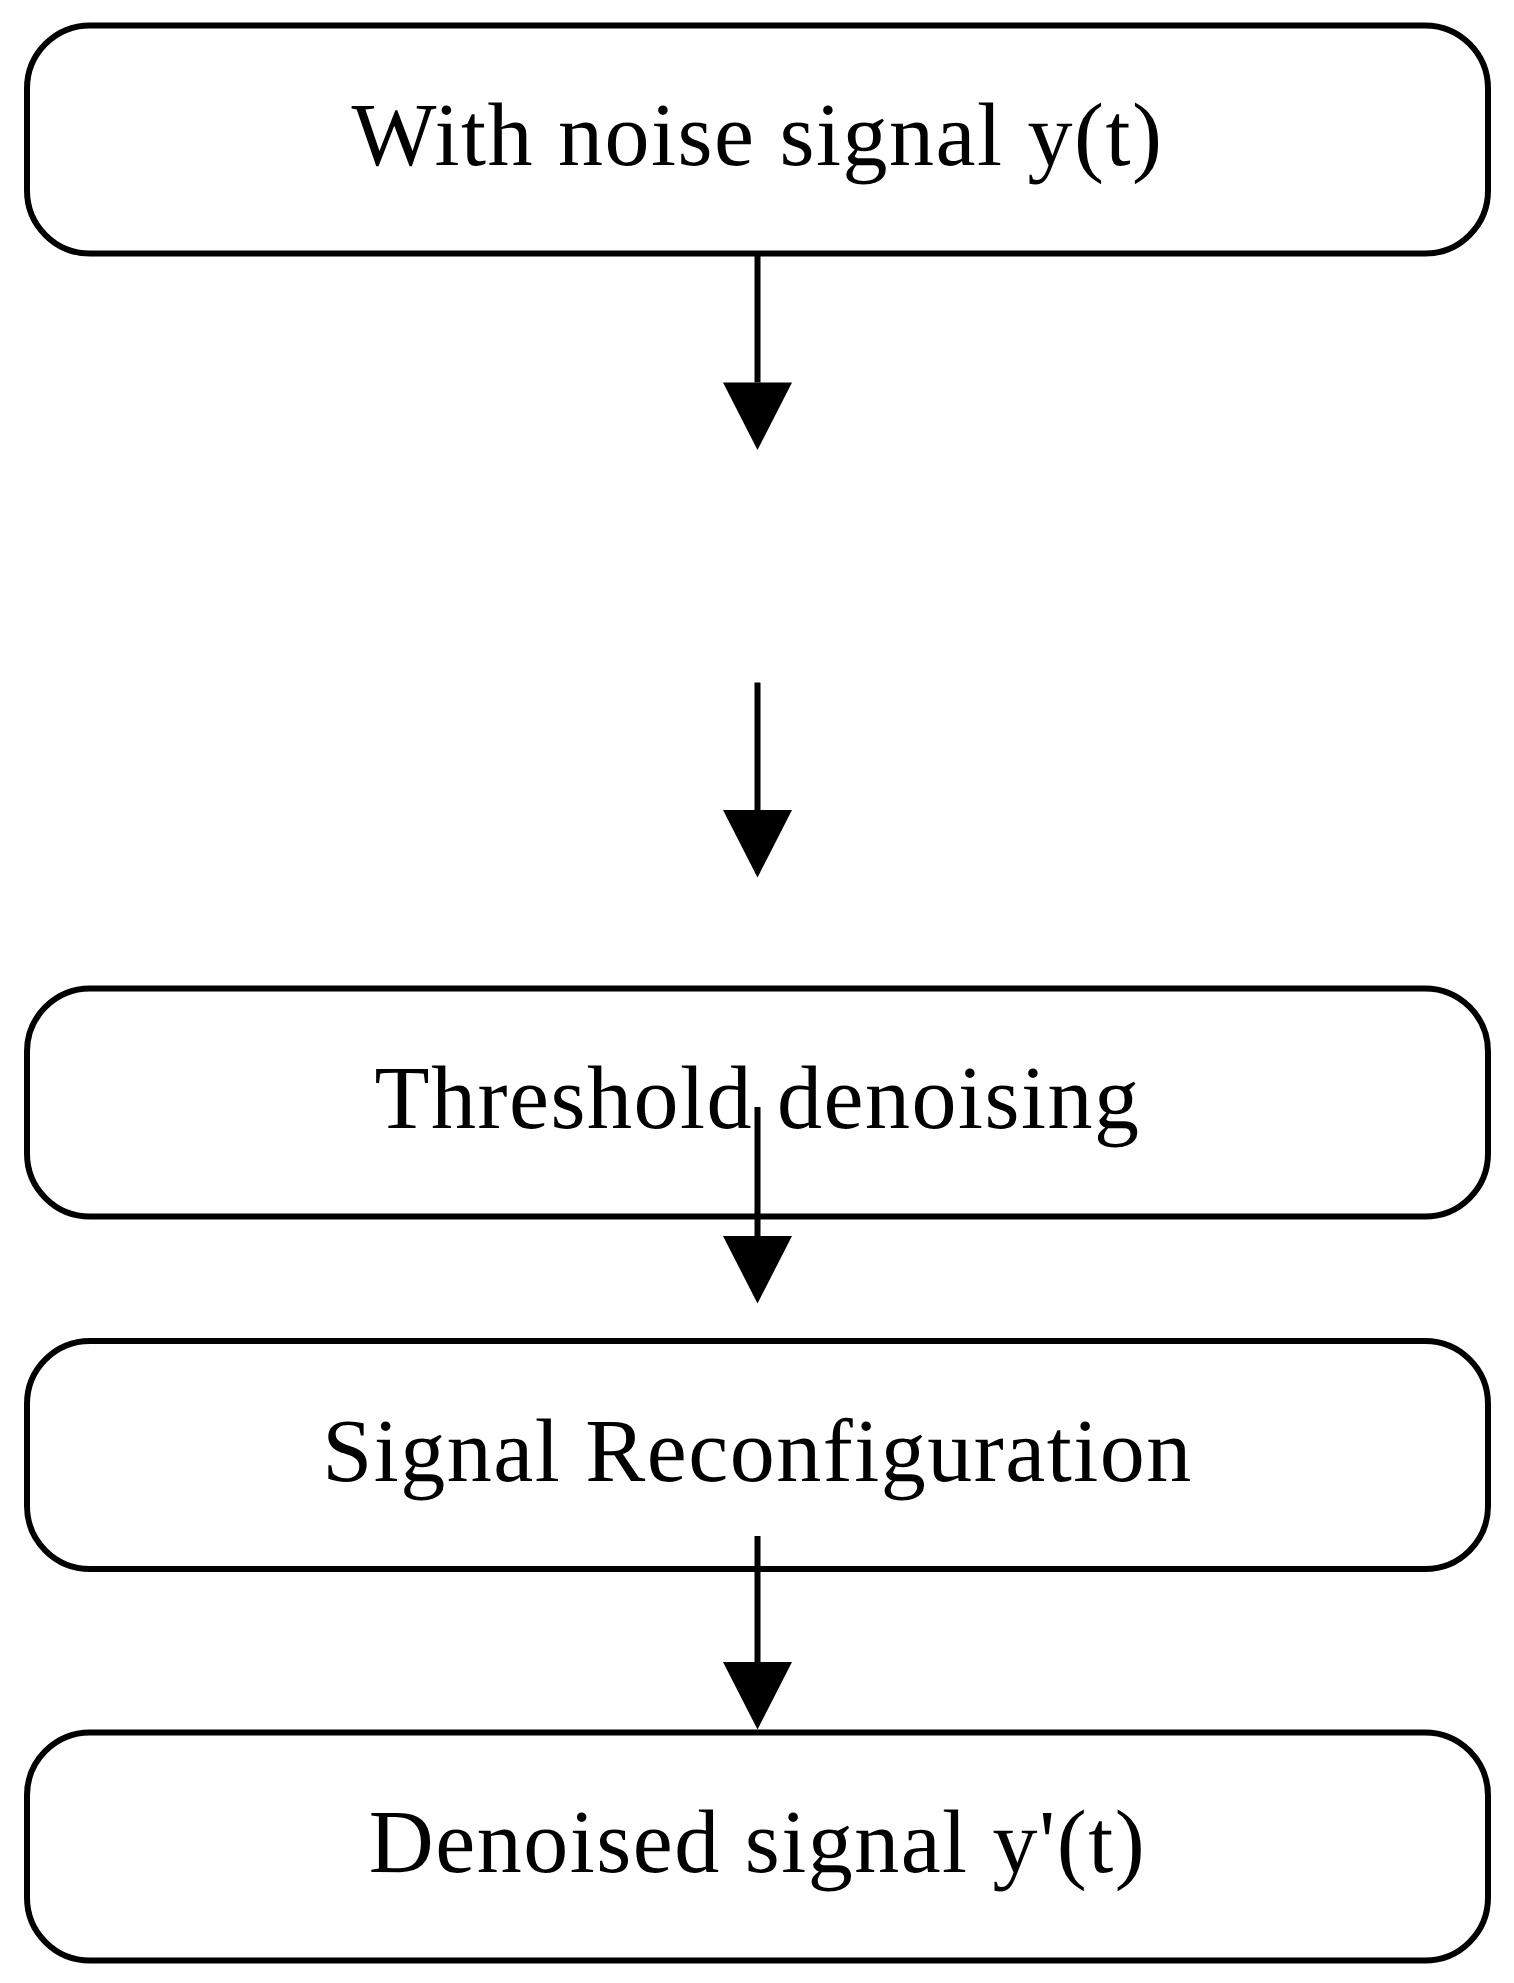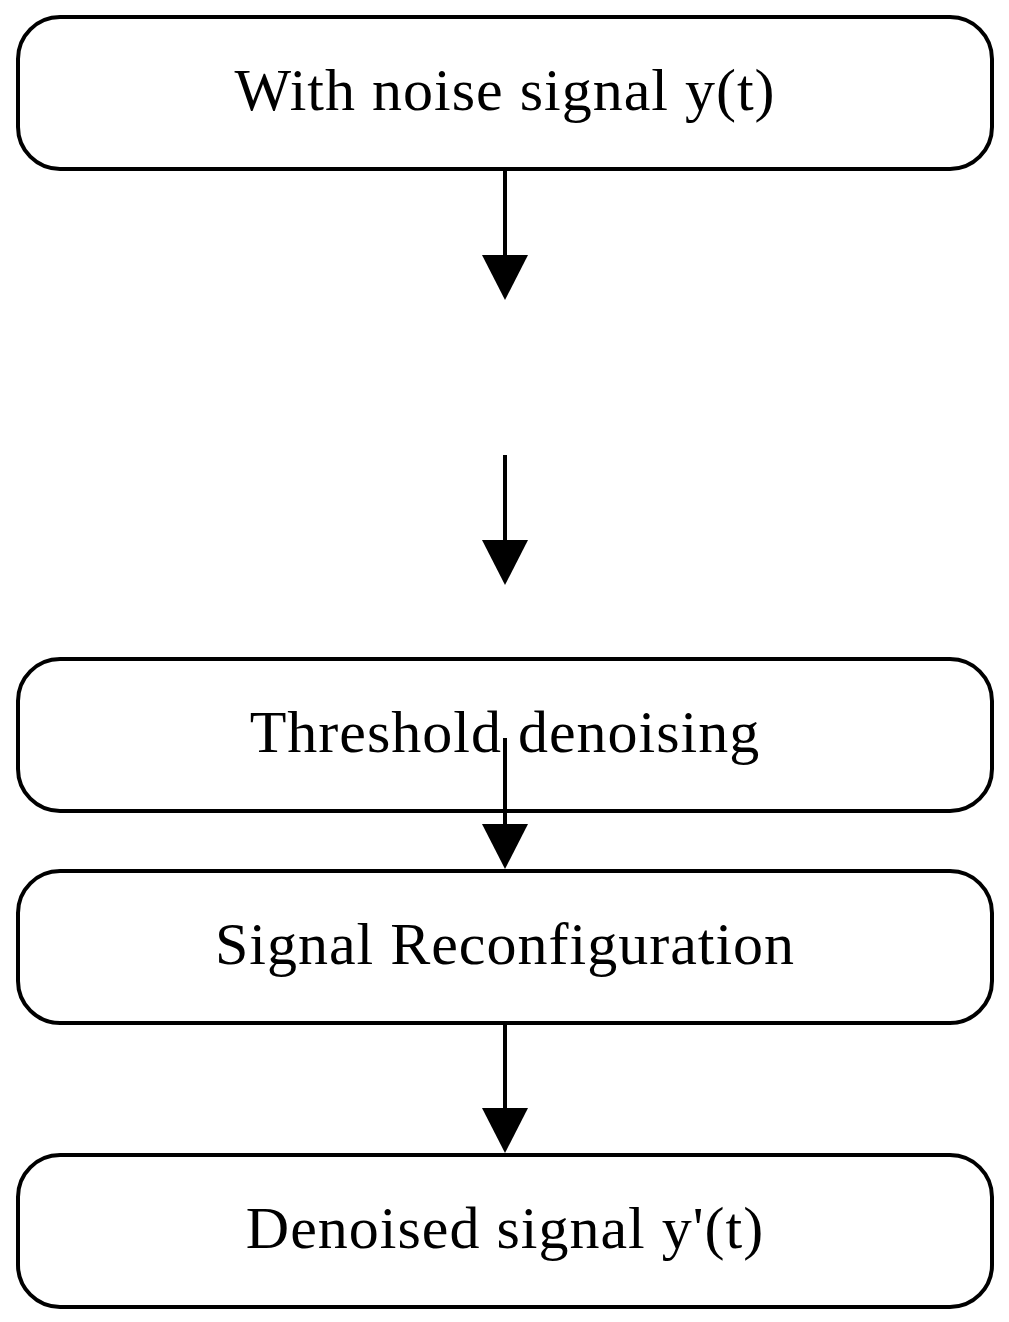--- a/index.html
+++ b/index.html
@@ -32,21 +32,21 @@
     font-size: 60px;
     letter-spacing: 1px;
     color: #000000;
     white-space: nowrap;
     line-height: 1;
     padding-bottom: 6px;
   }
   .node-1 { top: 15px; }
   .node-2 { top: 300px; }
   .node-3 { top: 618px; margin-top: 39px; }
-  .node-4 { top: 869px; }
+  .node-4 { top: 892px; }
   .node-5 { top: 1153px; }
 
   .arrow {
     position: absolute;
     left: 482px;            
     width: 46px;
     display: flex;
     flex-direction: column;
     align-items: center;
   }

